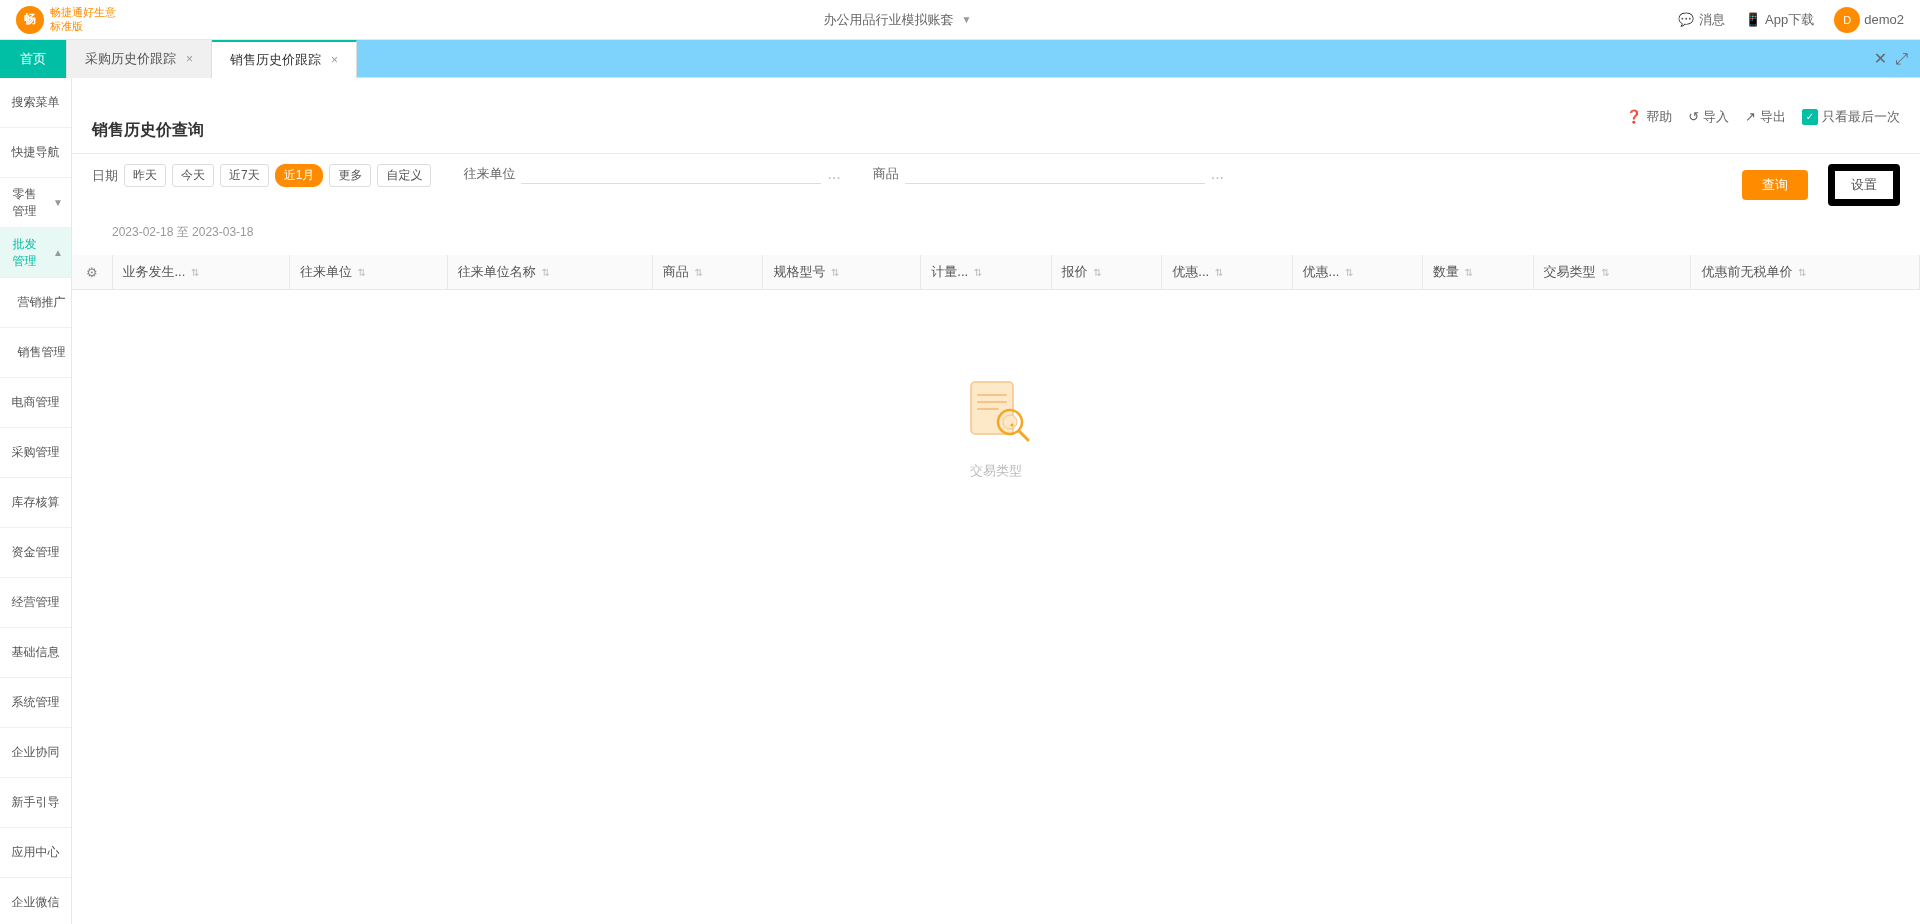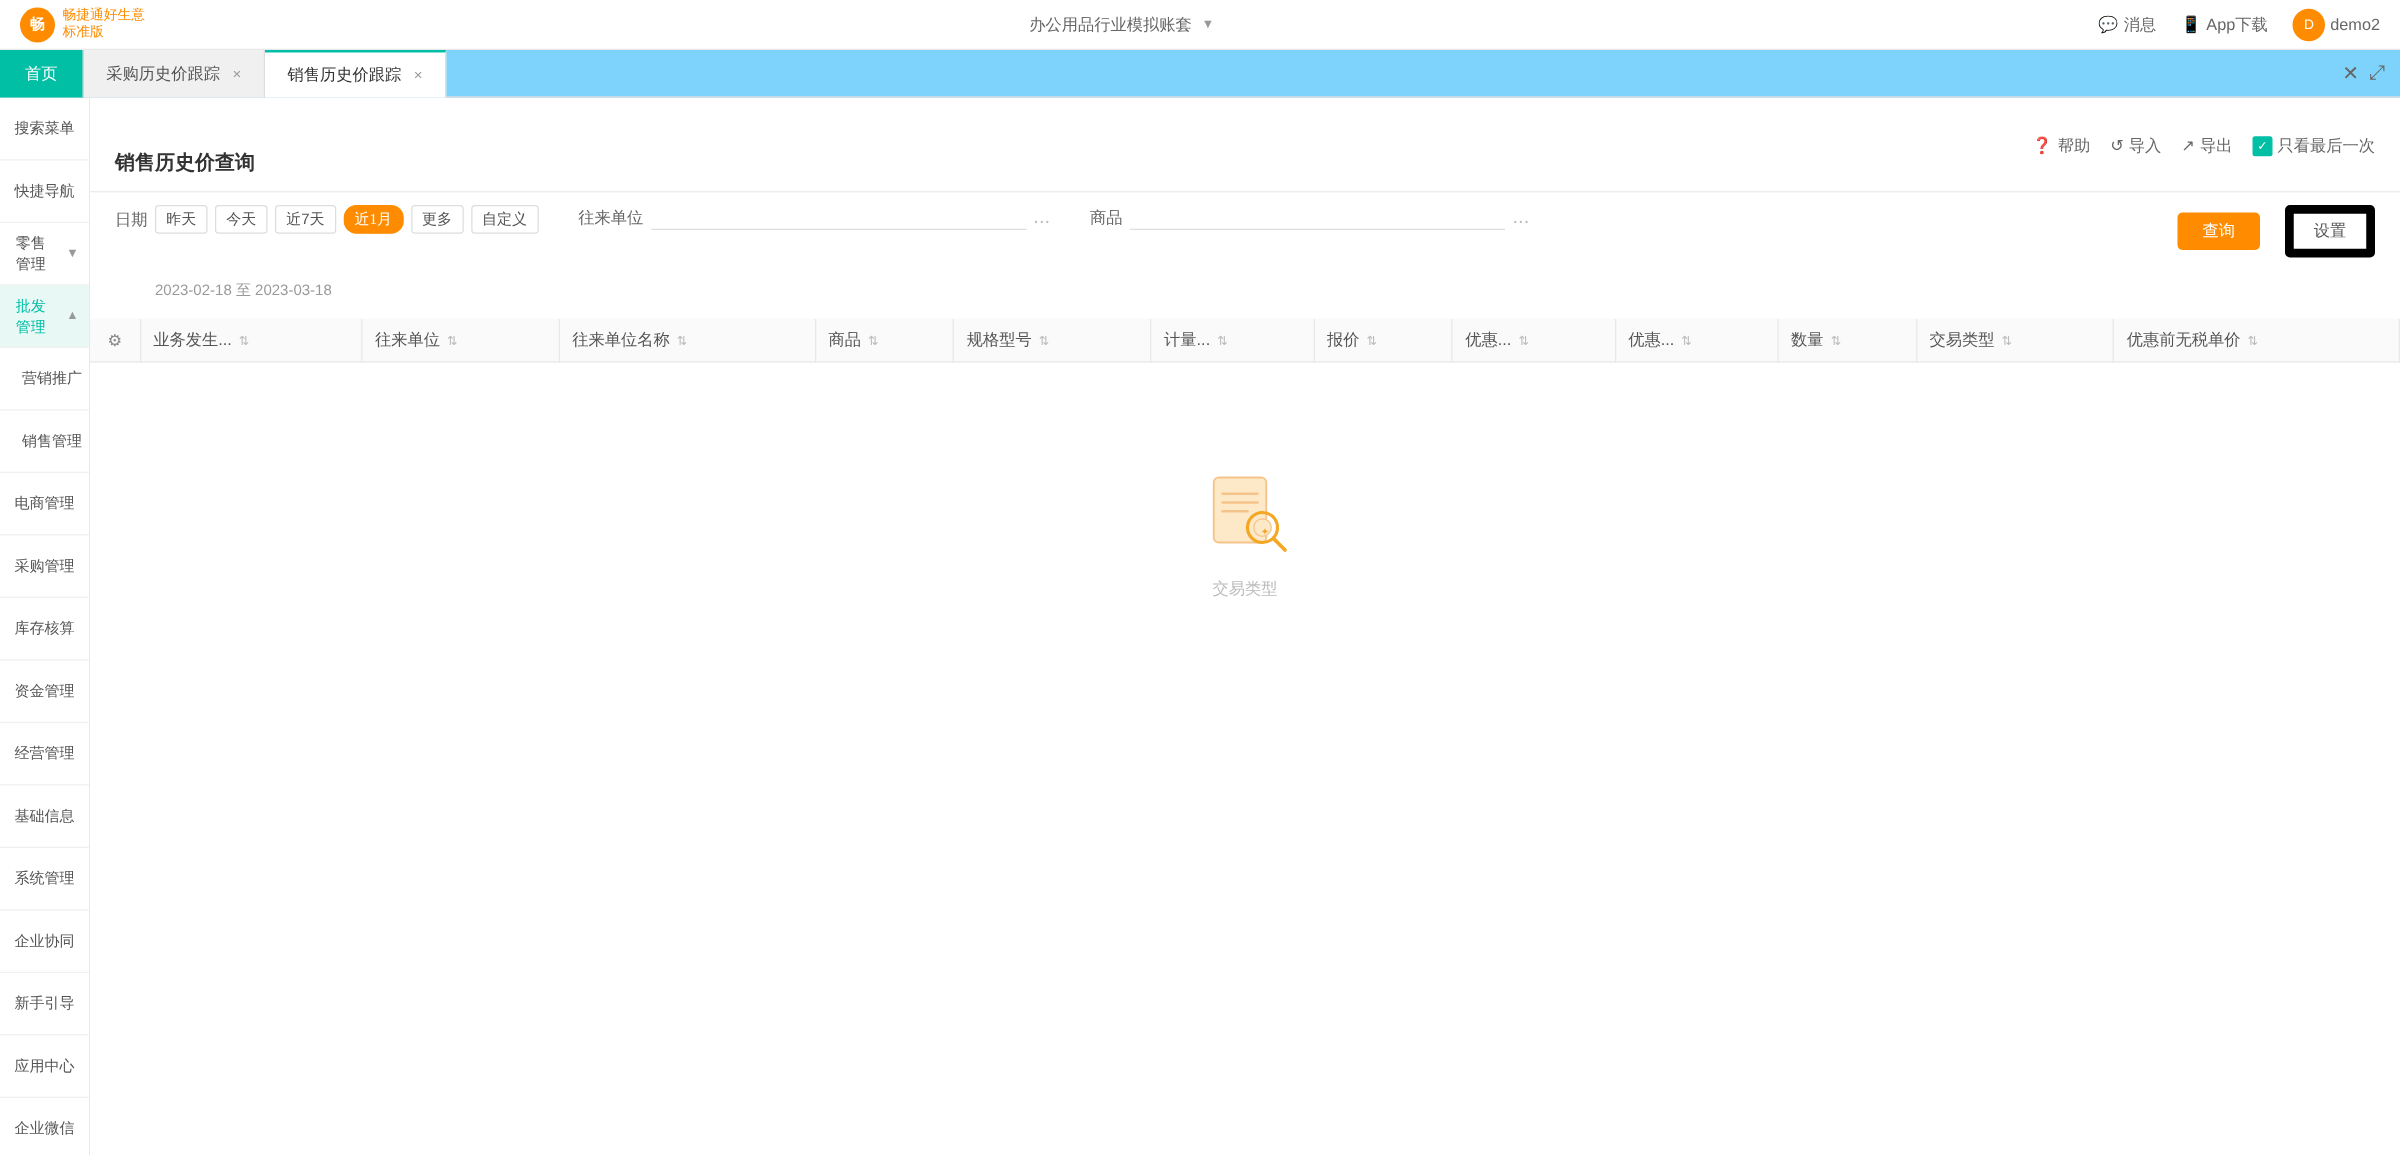--- a/index.html
+++ b/index.html
@@ -114,21 +114,21 @@
       background: #fff;
       padding: 10px 20px 14px 20px;
       display: flex;
       align-items: center;
       gap: 16px;
       flex-shrink: 0;
       flex-wrap: wrap;
     }
     .filter-label { color: #666; font-size: 13px; }
     .date-btn { padding: 2px 8px; border: 1px solid #ddd; border-radius: 3px; cursor: pointer; font-size: 12px; color: #555; background: #fff; }
-    .date-btn.active { background: #ff8c00; color: #fff; border-color: #ff8c00; border-radius: 10px; font-family: Liberation Serif, serif; }
+    .date-btn.active { background: #ff8c00; color: #fff; border-color: #ff8c00; border-radius: 10px; }
     .filter-input { border: none; border-bottom: 1px solid #ddd; outline: none; padding: 2px 6px; font-size: 13px; color: #333; width: 200px; }
     .filter-dots { color: #bbb; font-size: 16px; cursor: pointer; }
     .query-btn { padding: 6px 20px; background: #ff8c00; color: #fff; border: none; border-radius: 4px; cursor: pointer; font-size: 13px; }
     .settings-btn { padding: 5px 16px; background: #fff; color: #555; border: 7px solid #000000; border-radius: 4px; cursor: pointer; font-size: 13px; }
 
     
     .table-container { flex: 1; background: #fff; margin: 0; overflow: auto; }
     .data-table { width: 100%; border-collapse: collapse; }
     .data-table th {
       background: #fafafa;
@@ -323,21 +323,21 @@
           <span class="filter-label">商品</span>
           <input class="filter-input" type="text" style="width: 300px;">
           <span class="filter-dots">...</span>
         </div>
         <div style="display:flex; align-items:center; gap:20px; margin-left:auto;">
           <button class="query-btn">查询</button>
           <button class="settings-btn">设置</button>
         </div>
       </div>
       <div style="width:100%; padding-top:2px;">
-        <span style="font-size:12px; color:#999; margin-left:32px;">2023-02-18 至 2023-03-18</span>
+        <span style="font-size:12px; color:#999; margin-left:20px;">2023-02-18 至 2023-03-18</span>
       </div>
     </div>
 
     <div class="table-container">
       <table class="data-table">
         <thead>
           <tr>
             <th class="settings-col">
               <span class="gear-icon">⚙</span>
             </th>

